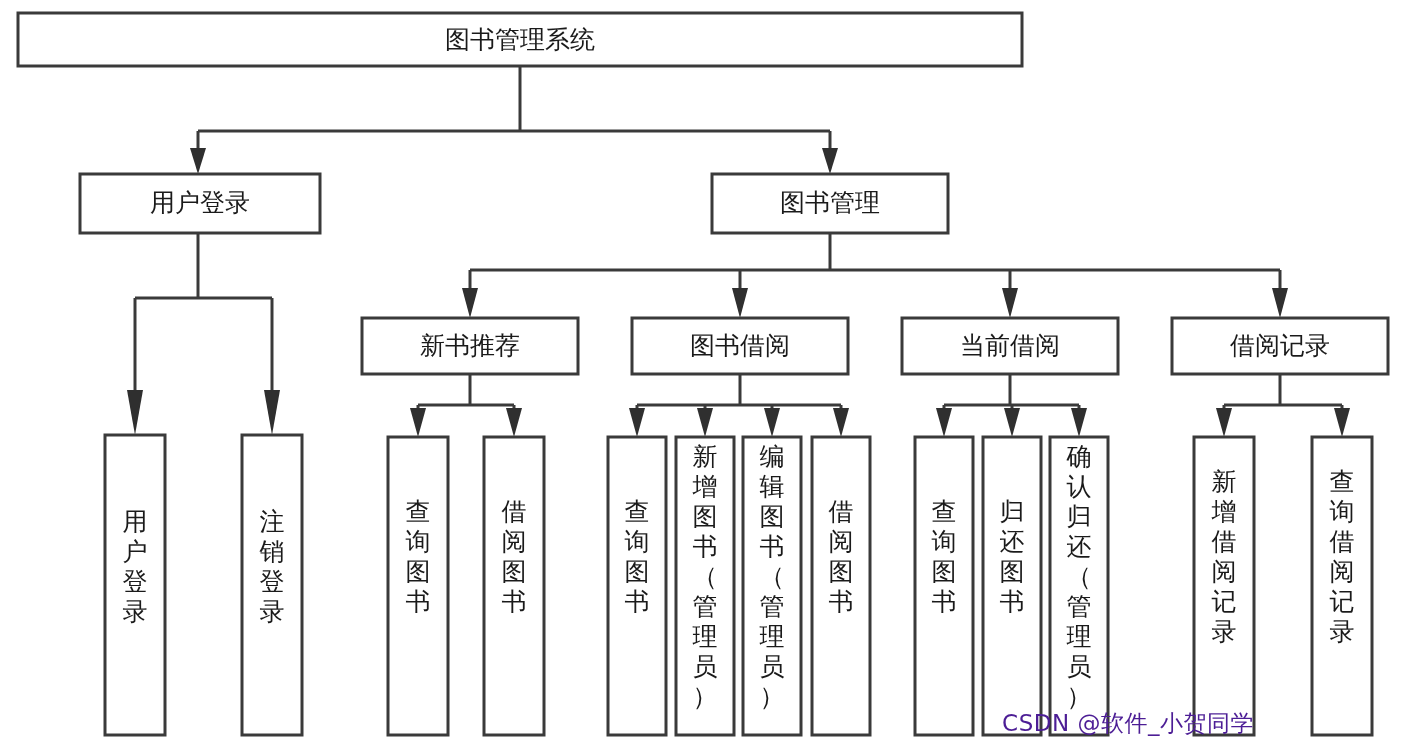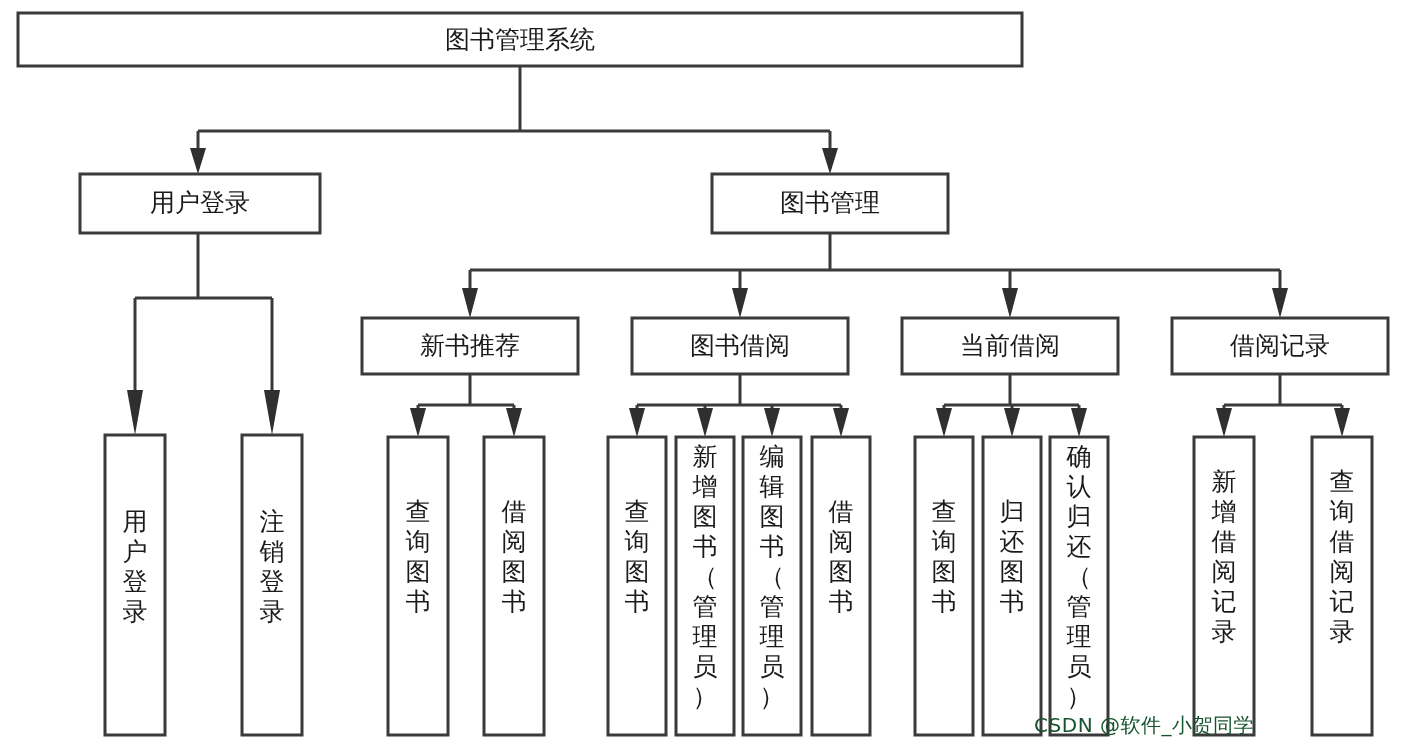--- a/index.html
+++ b/index.html
@@ -54,22 +54,22 @@
     fill: #1a1a1a;
     font-family: "DejaVu Sans", "Liberation Sans", sans-serif;
     font-size: 25px;
     text-anchor: middle;
   }
   .watermark-text {
     position: absolute;
     right: 10px;
     bottom: 8px;
     font-family: "DejaVu Sans", "Liberation Sans", sans-serif;
-    font-size: 20px;
-    color: #14532d;
+    font-size: 23px;
+    color: #4c1d95;
     letter-spacing: 0.5px;
     white-space: nowrap;
     pointer-events: none;
   }
 </style>
 </head>
 <body>
 
 <div id="diagram-root">
 

